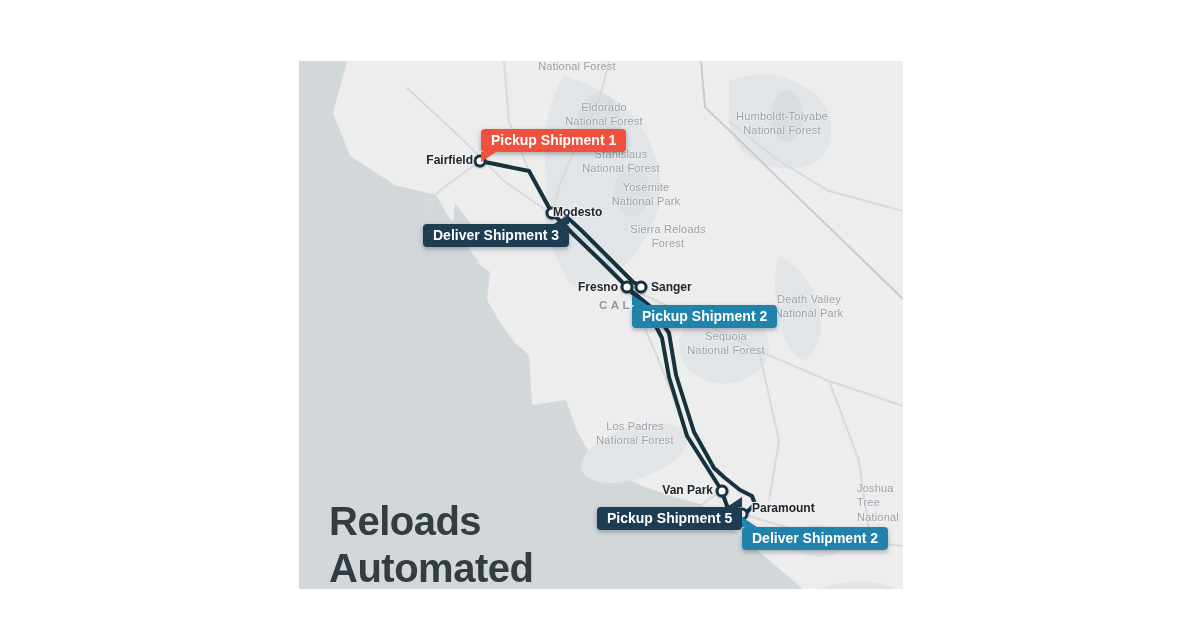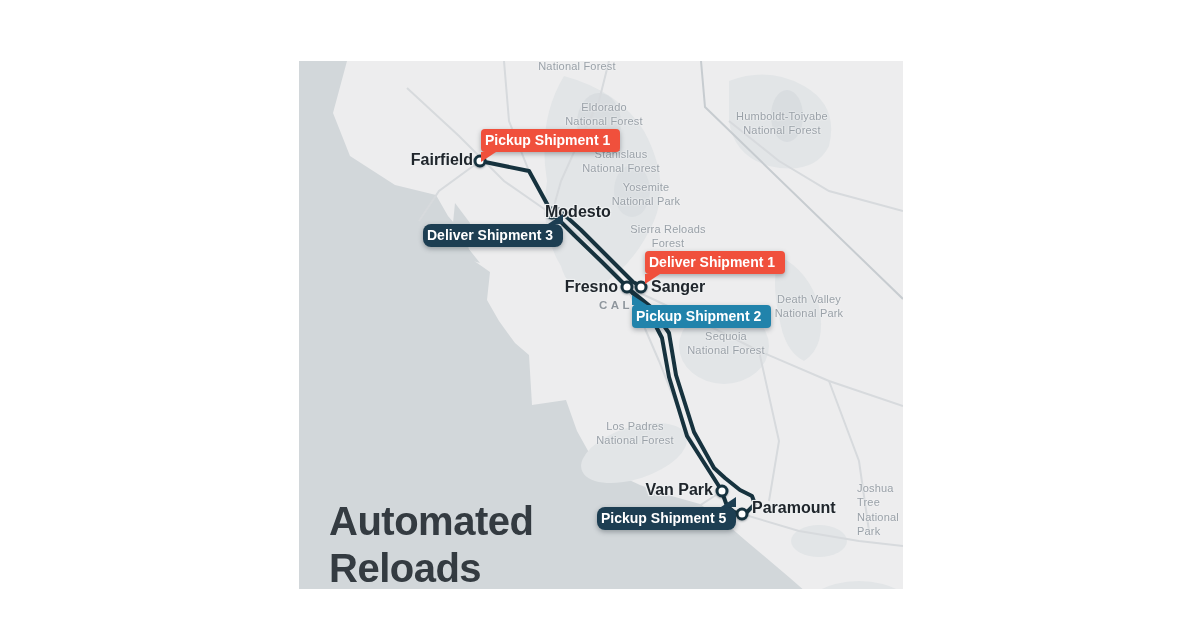--- a/index.html
+++ b/index.html
@@ -12,30 +12,30 @@
   .region-label{position:absolute;transform:translate(-50%,-50%);color:#9aa1a8;font-size:11px;
     line-height:1.3;text-align:center;white-space:pre-line;letter-spacing:.2px;
     text-shadow:0 0 2px #f4f5f6, 0 0 2px #f4f5f6;}
   .region-label.left-align{transform:translate(0,-50%);text-align:left;}
   .state-label{position:absolute;color:#8f969d;font-size:11.5px;font-weight:bold;letter-spacing:3.5px;
     text-shadow:0 0 2px #f4f5f6;}
 
   
   .marker{position:absolute;width:7px;height:7px;background:#ffffff;border:3px solid #16323e;
     border-radius:50%;transform:translate(-50%,-50%);box-shadow:0 1px 2px rgba(20,35,45,.35);}
-  .city-label{position:absolute;color:#20262c;font-size:16px;font-weight:bold;white-space:nowrap;
+  .city-label{position:absolute;color:#20262c;font-size:12px;font-weight:bold;white-space:nowrap;
     text-shadow:-1px -1px 0 #eef0f1,1px -1px 0 #eef0f1,-1px 1px 0 #eef0f1,1px 1px 0 #eef0f1,0 0 3px #eef0f1;}
   .city-label.r{transform:translate(-100%,-50%);}
   .city-label.l{transform:translate(0,-50%);}
 
   
   .callout{position:absolute;color:#ffffff;font-size:14px;font-weight:bold;white-space:nowrap;
-    padding:3px 10px 4px 4px;border-radius:4px;box-shadow:0 2px 5px rgba(30,40,50,.35);}
+    padding:3px 10px 4px 10px;border-radius:4px;box-shadow:0 2px 5px rgba(30,40,50,.35);}
   .callout.orange{--cc:#f0503c;background:var(--cc);}
-  .callout.navy{--cc:#1d3e52;background:var(--cc);border-radius:8px;}
+  .callout.navy{--cc:#1d3e52;background:var(--cc);}
   .callout.blue{--cc:#2183ab;background:var(--cc);}
   .callout::after{content:'';position:absolute;width:0;height:0;}
   .callout.tail-bl::after{left:0;top:100%;border-top:10px solid var(--cc);border-right:15px solid transparent;}
   .callout.tail-tr::after{right:0;bottom:100%;border-bottom:10px solid var(--cc);border-left:15px solid transparent;}
   .callout.tail-tl::after{left:0;bottom:100%;border-bottom:10px solid var(--cc);border-right:15px solid transparent;}
 
   
   .title{position:absolute;left:30px;top:437px;color:#343b41;font-size:40px;font-weight:bold;
     line-height:1.17;letter-spacing:-.5px;}
   .badge{position:absolute;left:31px;top:564px;background:#f0503c;color:#ffffff;font-size:13px;
@@ -116,32 +116,32 @@
     <div class="state-label" style="left:300px;top:238px">CALI</div>
 
     <div class="marker" style="left:181px;top:100px"></div>
     <div class="marker" style="left:253px;top:152px"></div>
     <div class="marker" style="left:328px;top:226px"></div>
     <div class="marker" style="left:342px;top:226px"></div>
     <div class="marker" style="left:423px;top:430px"></div>
     <div class="marker" style="left:443px;top:453px"></div>
 
     <div class="city-label r" style="left:174px;top:99px">Fairfield</div>
-    <div class="city-label l" style="left:246px;top:151px">Modesto</div>
+    <div class="city-label l" style="left:254px;top:151px">Modesto</div>
     <div class="city-label r" style="left:319px;top:226px">Fresno</div>
     <div class="city-label l" style="left:352px;top:226px">Sanger</div>
     <div class="city-label r" style="left:414px;top:429px">Van Park</div>
     <div class="city-label l" style="left:453px;top:447px">Paramount</div>
 
     <div class="callout orange tail-bl" style="left:182px;top:68px">Pickup Shipment 1</div>
     <div class="callout navy tail-tr" style="left:124px;top:163px">Deliver Shipment 3</div>
-    <div class="callout orange tail-bl" style="left:346px;top:190px">Deliver Shipment 1</div>
     <div class="callout blue tail-tl" style="left:333px;top:244px">Pickup Shipment 2</div>
     <div class="callout navy tail-tr" style="left:298px;top:446px">Pickup Shipment 5</div>
+    <div class="callout blue tail-tl" style="left:443px;top:466px">Deliver Shipment 2</div>
 
     <div class="title">
+      <div>Reloads</div>
       <div>Automated</div>
-      <div>Reloads</div>
     </div>
     <div class="badge">CONVOY</div>
 
   </div>
 </div>
 
 </body></html>

